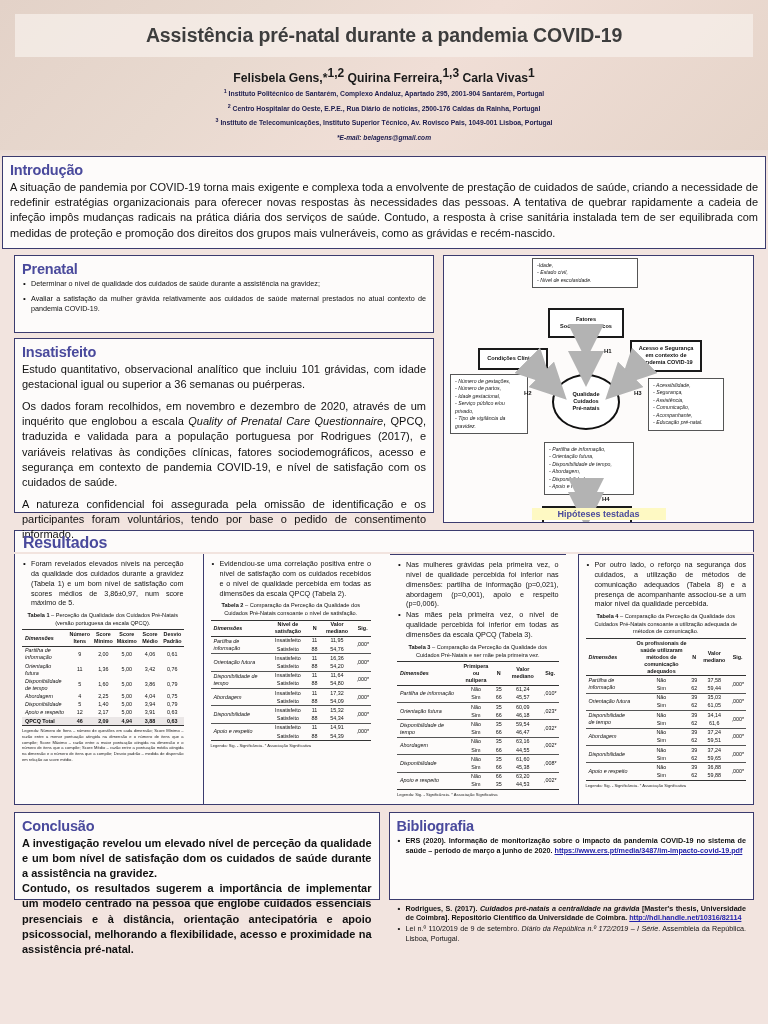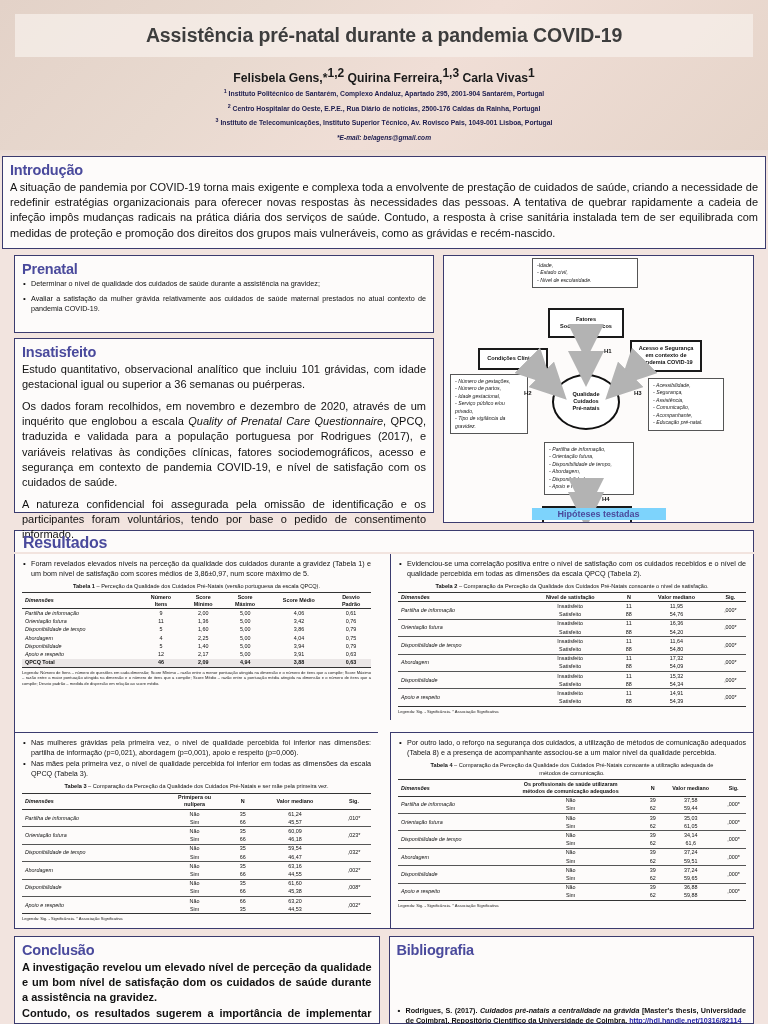--- a/index.html
+++ b/index.html
@@ -102,32 +102,32 @@
     background: #fff; font-size: 5.6px; font-weight: bold; color: #111;
     display: flex; align-items: center; justify-content: center;
     text-align: center; line-height: 1.25;
   }
   .hlab {
     position: absolute; font-size: 6px; font-weight: bold; color: #111;
   }
   .arw { position: absolute; }
   .hip-plate {
     position: absolute; left: 50%; transform: translateX(-50%); bottom: 2px;
-    background: #7dd3fc; padding: 1px 26px;
+    background: #fef9c3; padding: 1px 26px;
     font-size: 9px; font-weight: bold; color: #4a4a9c;
   }
 
   
   .results-wrap { padding: 7px 14px 0; }
   .res-head {
     border: 1.2px solid #3b3b6e; border-bottom: none;
     background: #fdfbfa; padding: 3px 8px 0;
   }
   .res-grid {
-    display: grid; grid-template-columns: 1fr 1fr; gap: 12px;
+    display: grid; grid-template-columns: 1fr 1fr 1fr 1fr; gap: 12px;
     border: 1.2px solid #3b3b6e; border-top: none; background: #fdfbfa;
   }
   .res-cell { padding: 5px 7px 6px; }
   .res-cell.rb { border-left: 1.2px solid #3b3b6e; }
   .res-cell.tb { border-top: 1.2px solid #3b3b6e; }
 
   
   .tcap {
     font-size: 5.6px; font-weight: bold; color: #111; text-align: center;
     margin: 4px 0 2px; line-height: 1.35;
@@ -656,20 +656,23 @@
       <div class="panel" style="height:88px;">
         <div class="sec-h">Conclusão</div>
         <div class="body-t b">A investigação revelou um elevado nível de perceção da qualidade e um bom nível de satisfação dom os cuidados de saúde durante a assistência na gravidez.</div>
         <div class="body-t b">Contudo, os resultados sugerem a importância de implementar um modelo centrado na pessoa que englobe cuidados essenciais presenciais e à distância, orientação antecipatória e apoio psicossocial, melhorando a flexibilidade, acesso e proximidade na assistência pré-natal.</div>
       </div>
     </div>
     <div class="bot-col">
       <div class="panel" style="height:88px;">
         <div class="sec-h">Bibliografia</div>
         <ul class="bul biblio" style="font-weight:bold;">
+          <li style="font-weight:bold;margin-bottom:1px;">
+            <span>ERS (2020). Informação de monitorização sobre o impacto da pandemia COVID-19 no sistema de saúde – período de março a junho de 2020. </span><span class="lnk">https://www.ers.pt/media/3487/im-impacto-covid-19.pdf</span>
+          </li>
           <li style="font-weight:bold;margin-bottom:1px;margin-top:48px;">
             <span>Rodrigues, S. (2017). </span><span class="it">Cuidados pré-natais a centralidade na grávida</span><span> [Master's thesis, Universidade de Coimbra]. Repositório Científico da Universidade de Coimbra. </span><span class="lnk">http://hdl.handle.net/10316/82114</span>
           </li>
           <li style="font-weight:normal;margin-bottom:0;">
             <span>Lei n.º 110/2019 de 9 de setembro. </span><span class="it">Diário da República n.º 172/2019 – I Série</span><span>. Assembleia da República. Lisboa, Portugal.</span>
           </li>
         </ul>
       </div>
     </div>
   </div>

